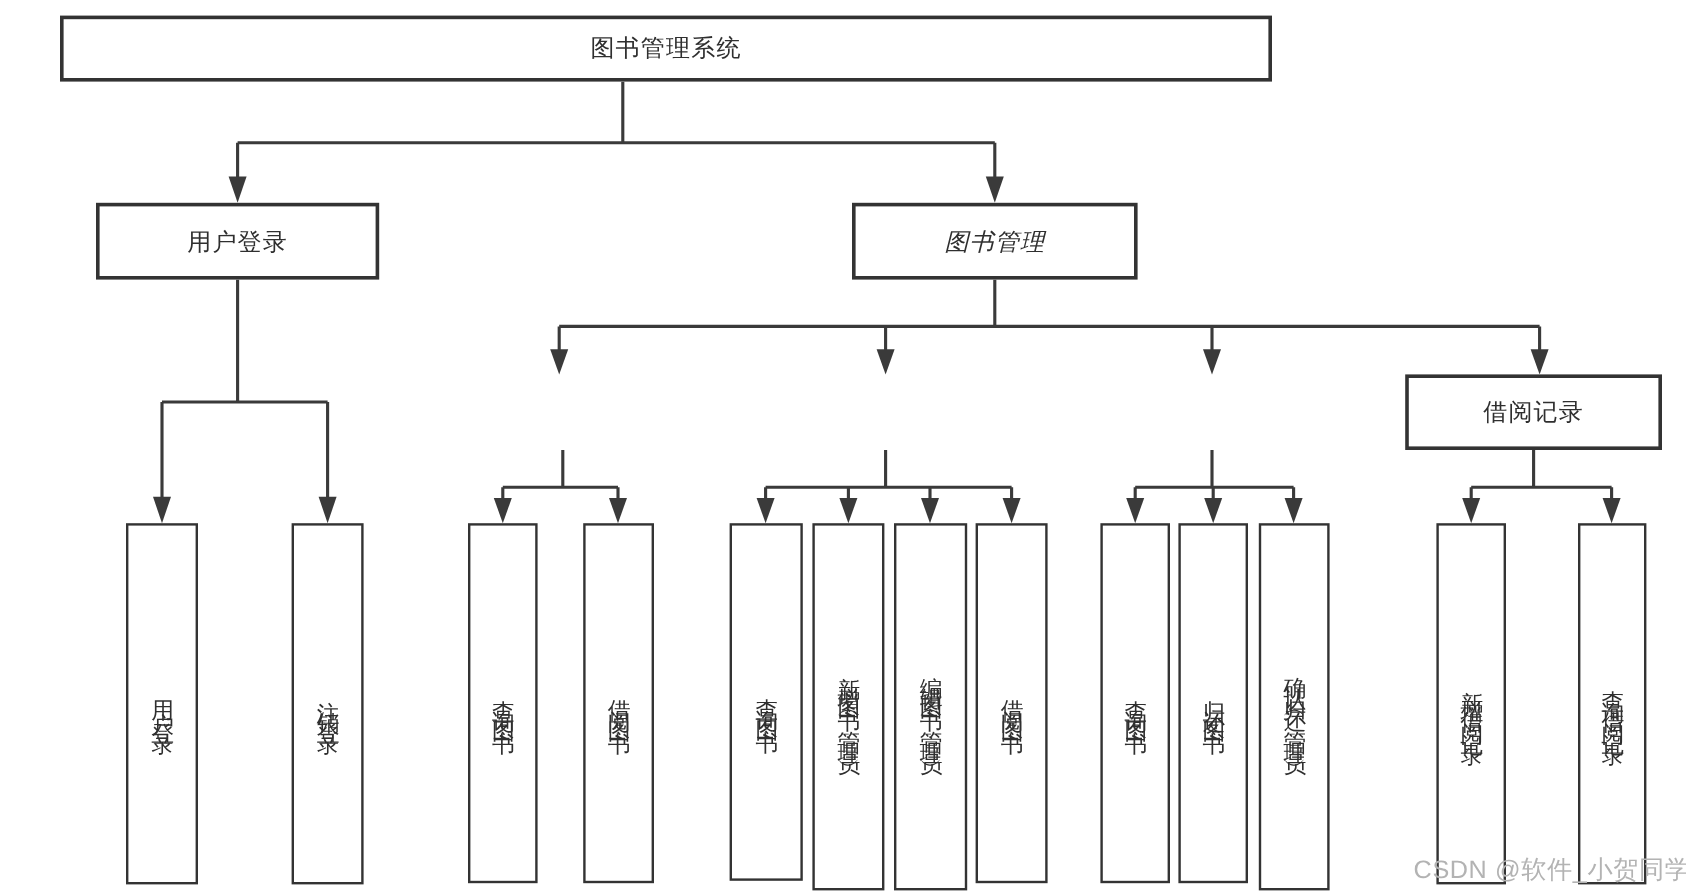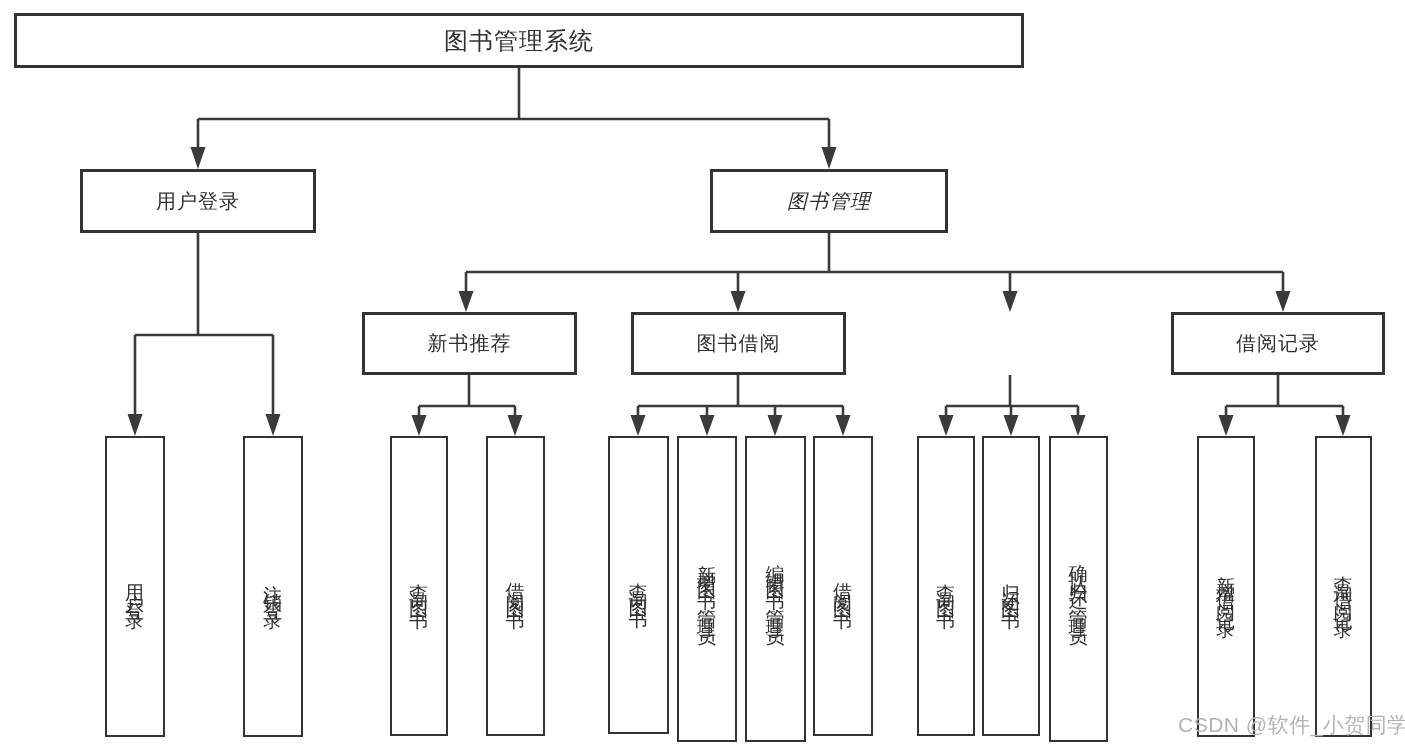--- a/index.html
+++ b/index.html
@@ -27,21 +27,21 @@
     background:#fff;
     border:3px solid var(--border);
     display:flex;align-items:center;justify-content:center;
     color:var(--text);
     z-index:2;
   }
   .node.h{
     font-size:20px;
     letter-spacing:1px;
   }
-  .node.root{border-width:3px;font-size:24px;}
+  .node.root{border-width:3px;font-size:20px;margin-left:36px;}
   .node.v{
     border-width:2.5px;
     font-size:19px;
   }
   .node.v .vtext{
     writing-mode:vertical-rl;
     text-orientation:upright;
     letter-spacing:9px;
     line-height:1;
     white-space:nowrap;
@@ -111,26 +111,20 @@
     <span>图书管理系统</span>
   </div>
 
   <div class="node h" style="left:80px;top:169px;width:236px;height:64px;">
     <span>用户登录</span>
   </div>
   <div class="node h" style="left:710px;top:169px;width:238px;height:64px;font-style:italic;">
     <span>图书管理</span>
   </div>
 
-  <div class="node h" style="left:362px;top:312px;width:215px;height:63px;">
-    <span>新书推荐</span>
-  </div>
-  <div class="node h" style="left:631px;top:312px;width:215px;height:63px;">
-    <span>图书借阅</span>
-  </div>
   <div class="node h" style="left:1171px;top:312px;width:214px;height:63px;">
     <span>借阅记录</span>
   </div>
 
   <div class="node v" style="left:105px;top:436px;width:60px;height:301px;">
     <span class="vtext">用户登录</span>
   </div>
   <div class="node v" style="left:243px;top:436px;width:60px;height:301px;">
     <span class="vtext">注销登录</span>
   </div>

